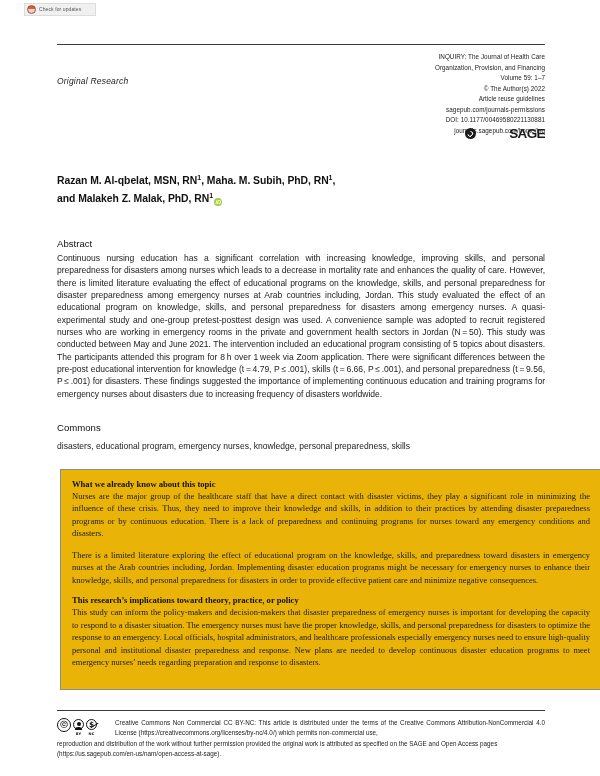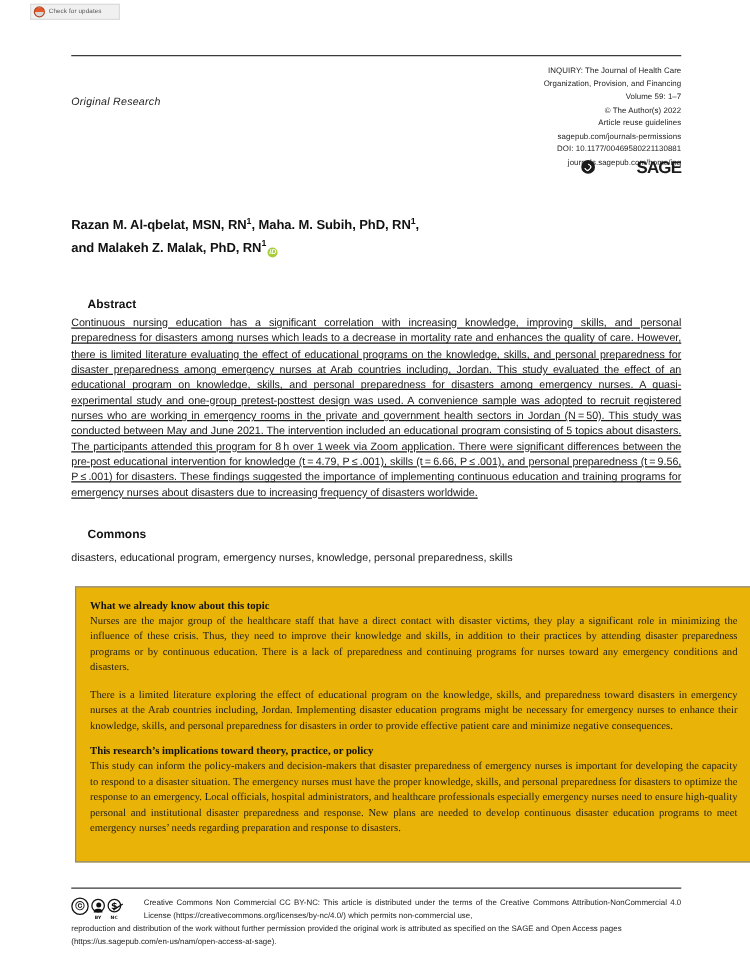--- a/index.html
+++ b/index.html
@@ -163,36 +163,34 @@
     font-style: italic;
     line-height: 8.5px;
     text-align: center;
     vertical-align: -1px;
     margin-left: 1px;
   }
 
   
   .sec-head {
     font-size: 9.6px;
-    font-weight: bold;
-    color: #111;
-    margin-left: 13px;
+    font-weight: normal;
+    color: #111;
   }
   .abstract-head { position: absolute; left: 57px; top: 238px; }
   .abstract-body {
     position: absolute;
     left: 57px;
     top: 252px;
     width: 488px;
     font-size: 8.55px;
     line-height: 1.445;
     text-align: justify;
     color: #1b1b1b;
     letter-spacing: -0.02px;
-    text-decoration: underline;
   }
 
   .keywords-head { position: absolute; left: 57px; top: 422px; }
   .keywords-body {
     position: absolute;
     left: 57px;
     top: 440px;
     width: 488px;
     font-size: 8.55px;
     line-height: 1.45;

